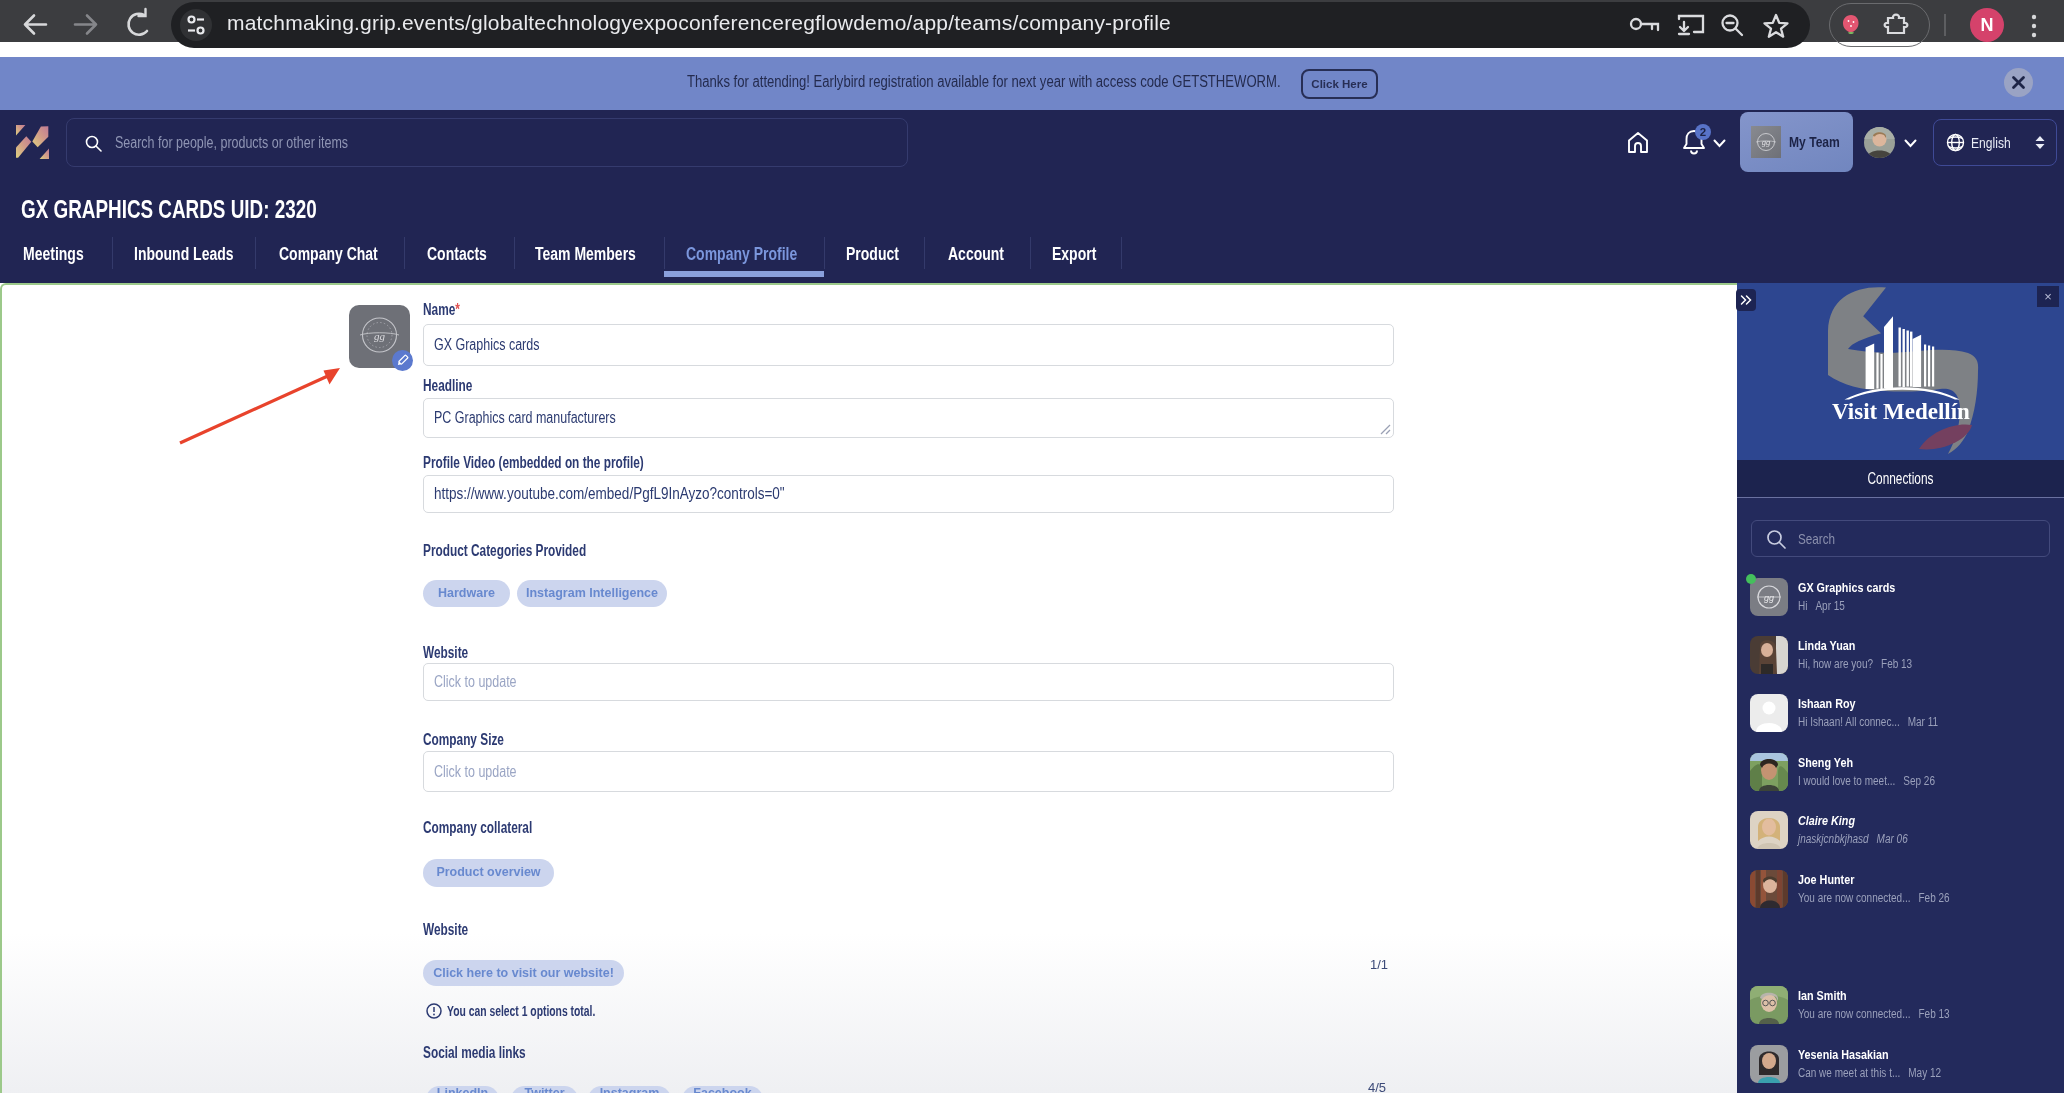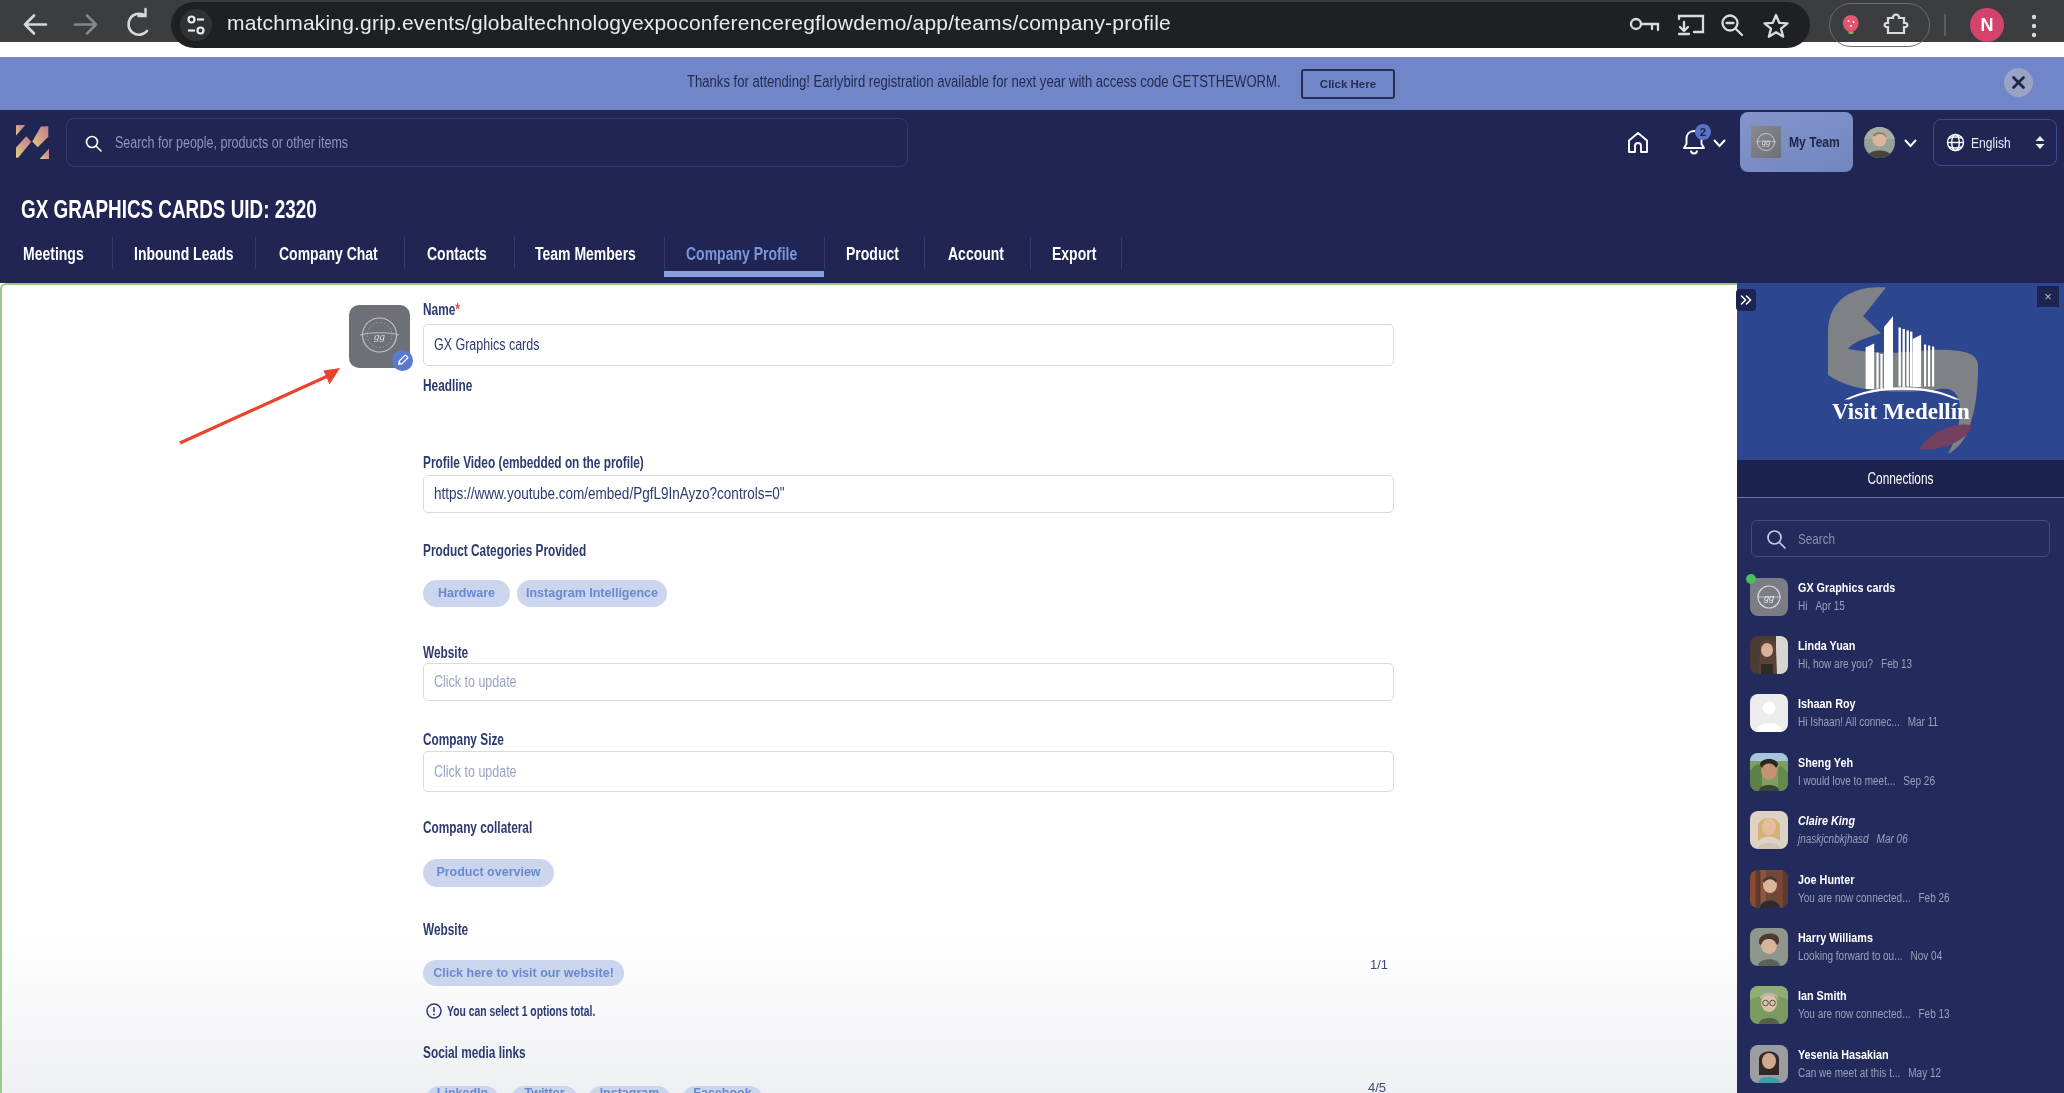--- a/index.html
+++ b/index.html
@@ -8,21 +8,21 @@
 
 
 #chrome { position:absolute; left:0; top:0; width:2064px; height:42px; background:#3c3d40; }
 #omnibox { position:absolute; left:171px; top:2px; width:1639px; height:46px; background:#1f2023; border-radius:23px; }
 .chrome-ic { position:absolute; top:0; }
 #urltext { position:absolute; left:227px; top:11px; font-size:21px; color:#e9eaed; letter-spacing:0.2px; }
 
 
 #banner { position:absolute; left:0; top:57px; width:2064px; height:53px; background:#7186c8; }
 #banner .txt { position:absolute; left:687px; top:16px; font-size:16px; color:#242b4e; transform:scaleX(0.818); transform-origin:0 0; white-space:nowrap; }
-#clickhere { position:absolute; left:1301px; top:69px; width:94px; height:30px; border:2px solid #272e55; border-radius:3px; color:#272e55; font-size:11.5px; font-weight:bold; text-align:center; line-height:26px; }
+#clickhere { position:absolute; left:1301px; top:69px; width:77px; height:30px; border:2px solid #272e55; border-radius:8px; color:#272e55; font-size:11.5px; font-weight:bold; text-align:center; line-height:26px; }
 #bannerx { position:absolute; left:2004px; top:68px; width:29px; height:29px; border-radius:50%; background:#9aa3c4; }
 .sx74 { transform:scaleX(0.74); transform-origin:0 50%; white-space:nowrap; }
 .sx78 { transform:scaleX(0.78); transform-origin:0 50%; white-space:nowrap; }
 
 
 #appheader { position:absolute; left:0; top:110px; width:2064px; height:173px; background:#212553; }
 #searchbox { position:absolute; left:66px; top:8px; width:842px; height:49px; border:1px solid #353b6e; border-radius:8px;text-decoration:underline; }
 #searchbox .ph { position:absolute; left:48px; top:15px; font-size:16px; color:#8f95b4; transform:scaleX(0.78); transform-origin:0 0; white-space:nowrap; }
 #title { position:absolute; left:21px; top:85px; font-size:25.5px; font-weight:bold; color:#ffffff; transform:scaleX(0.74); transform-origin:0 0; white-space:nowrap; }
 .tab { position:absolute; top:134px; font-size:17.5px; font-weight:bold; color:#ffffff; white-space:nowrap; transform:scaleX(0.80); transform-origin:0 0; }
@@ -255,20 +255,29 @@
           </g>
         </svg>
     </div>
 
     <div class="lbl" style="left:421px;top:16px;">Name<span style="color:#e05252;">*</span></div>
     <div class="inp" style="top:39px;height:42px;">
         <div class="v">GX Graphics cards</div>
       </div>
 
     <div class="lbl" style="left:421px;top:92px;">Headline</div>
+    <div class="inp" style="top:113px;height:40px;">
+        <div class="v">PC Graphics card manufacturers</div>
+      <svg style="position:absolute;right:2px;bottom:2px" width="12" height="12" viewBox="0 0 12 12">
+          <g stroke="#9aa0b4" stroke-width="1.3">
+            <line x1="2" y1="11" x2="11" y2="2"></line>
+            <line x1="7" y1="11" x2="11" y2="7"></line>
+          </g>
+        </svg>
+    </div>
 
     <div class="lbl" style="left:421px;top:169px;">Profile Video (embedded on the profile)</div>
     <div class="inp" style="top:190px;height:38px;">
         <div class="v" style="transform:translateY(-50%) scaleX(0.845);">https://www.youtube.com/embed/PgfL9InAyzo?controls=0"</div>
       </div>
 
     <div class="lbl" style="left:421px;top:257px;">Product Categories Provided</div>
     <div class="chip" style="left:421px;top:295px;width:87px;line-height:27px;">Hardware</div>
     <div class="chip" style="left:515px;top:295px;width:150px;line-height:27px;">Instagram Intelligence</div>
 
@@ -412,30 +421,20 @@
               <rect x="27" y="0" width="5" height="38" fill="#7d4433"></rect>
               <rect x="33" y="0" width="5" height="38" fill="#5d3a2c"></rect>
             </g>
             <ellipse cx="20" cy="15" rx="7" ry="8" fill="#dcb49c"></ellipse>
             <path d="M13 11 C13 5 27 5 27 11 L26 13 C23 8 17 8 14 13 Z" fill="#4a3b2e"></path>
             <path d="M10 38 C10 28 30 28 30 38 Z" fill="#2e2a30"></path>
           </svg></div>
       <div class="nm">Joe Hunter</div>
       <div class="ms">You are now connected...<span class="dt">Feb 26</span></div>
     </div>
-    <div class="row" style="top:645px;">
-      <div class="av"><svg width="38" height="38" viewBox="0 0 38 38">
-            <rect width="38" height="38" fill="#8f978d"></rect>
-            <ellipse cx="19" cy="17" rx="8" ry="9" fill="#d9b49a"></ellipse>
-            <path d="M9 14 C8 4 30 2 29 13 C29 16 27 18 26 16 C25 10 14 9 12 15 C11 18 9 17 9 14 Z" fill="#4a3b30"></path>
-            <path d="M8 38 C8 29 30 29 30 38 Z" fill="#5c6258"></path>
-          </svg></div>
-      <div class="nm">Harry Williams</div>
-      <div class="ms">Looking forward to ou...<span class="dt">Nov 04</span></div>
-    </div>
     <div class="row" style="top:703px;">
       <div class="av"><svg width="38" height="38" viewBox="0 0 38 38">
             <rect width="38" height="38" fill="#7a9a62"></rect>
             <path d="M0 0 L38 0 L38 14 C28 8 10 8 0 14 Z" fill="#8fae74"></path>
             <ellipse cx="19" cy="17" rx="8" ry="9" fill="#dcc0a8"></ellipse>
             <path d="M10 12 C11 5 27 5 28 12 L28 15 L26 11 C21 8 15 9 12 13 Z" fill="#b8b4ac"></path>
             <circle cx="15.5" cy="17" r="2.8" stroke="#555" stroke-width="1" fill="none"></circle>
             <circle cx="22.5" cy="17" r="2.8" stroke="#555" stroke-width="1" fill="none"></circle>
             <path d="M9 38 C9 30 29 30 29 38 Z" fill="#54604a"></path>
           </svg></div>

